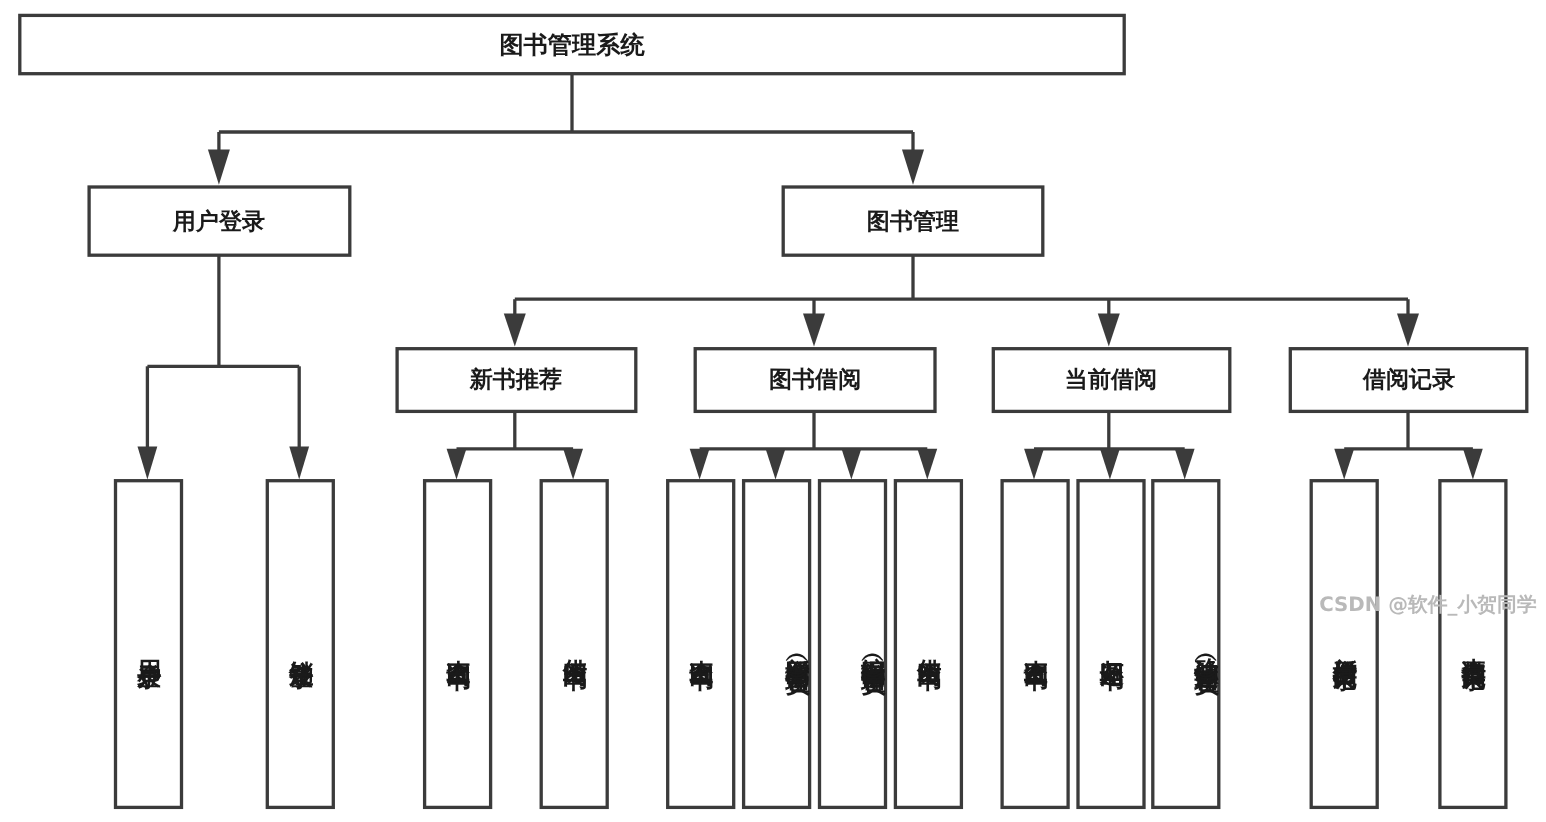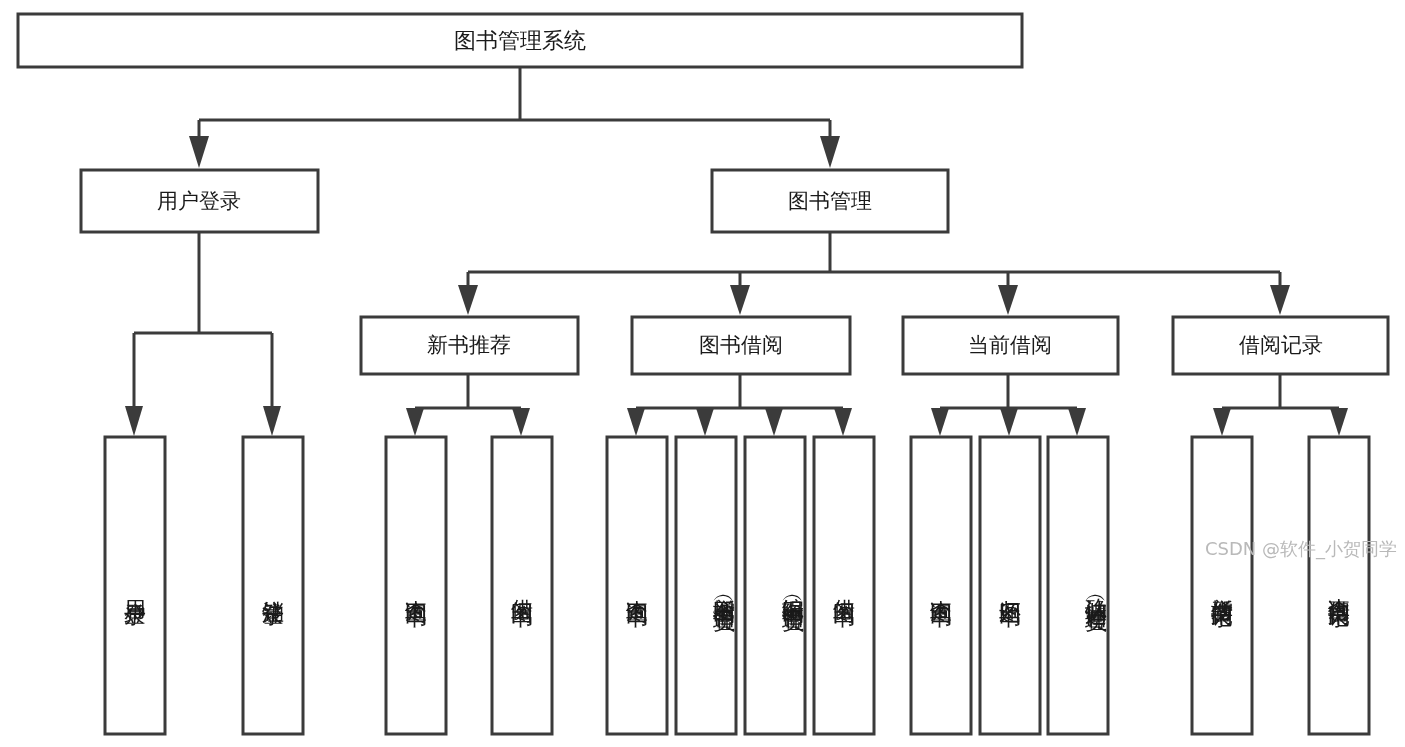--- a/index.html
+++ b/index.html
@@ -11,20 +11,21 @@
     width: 1405px;
     height: 747px;
     font-family: "DejaVu Sans", "Liberation Sans", sans-serif;
     overflow: hidden;
   }
   #diagram-root {
     position: relative;
     width: 1405px;
     height: 565px;
     background: #ffffff;
+    font-weight: bold;
   }
   svg#tree-svg {
     position: absolute;
     left: 0;
     top: 0;
     width: 1405px;
     height: 747px;
     display: block;
   }
   .node-box {

